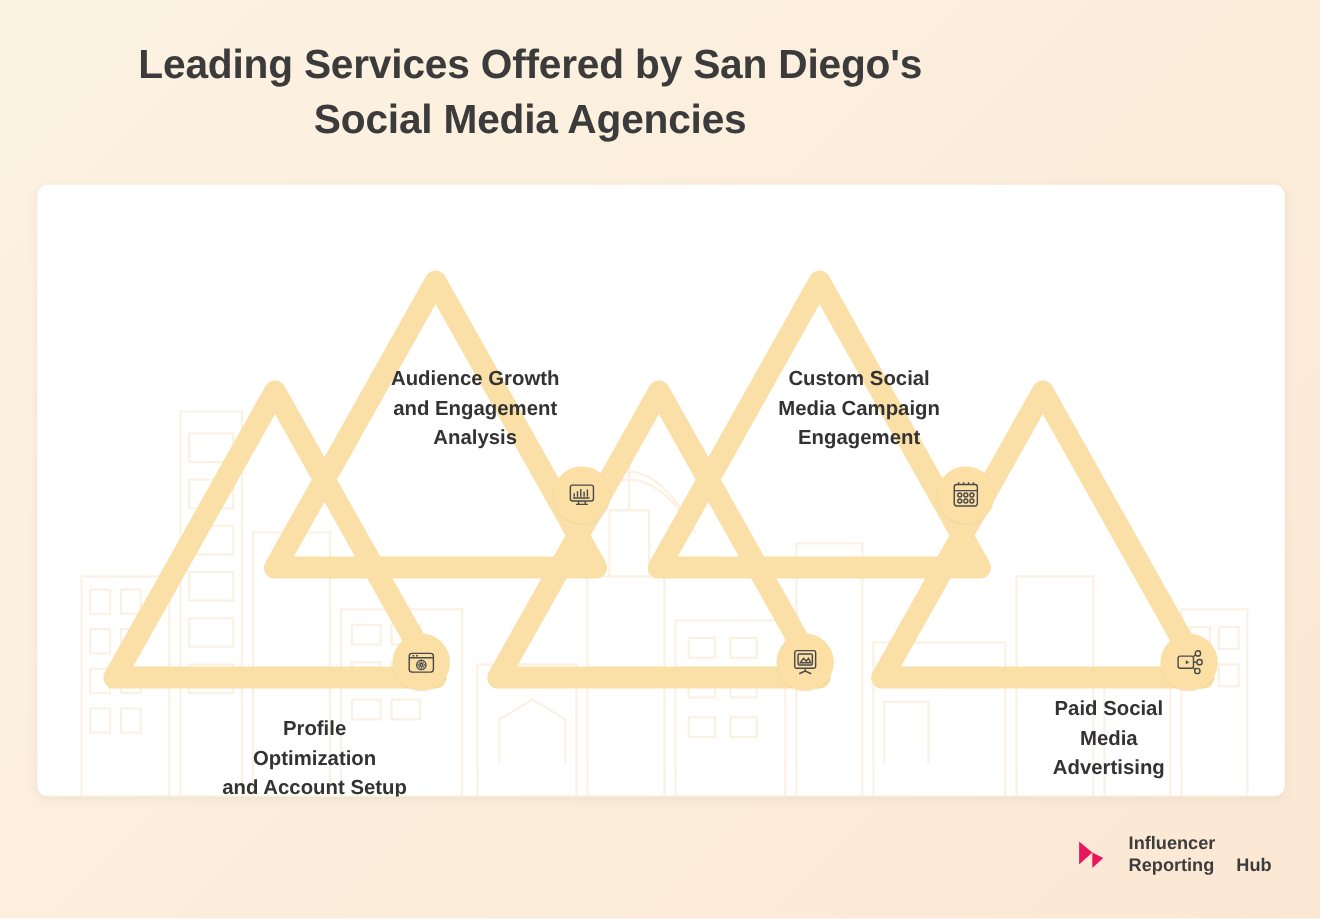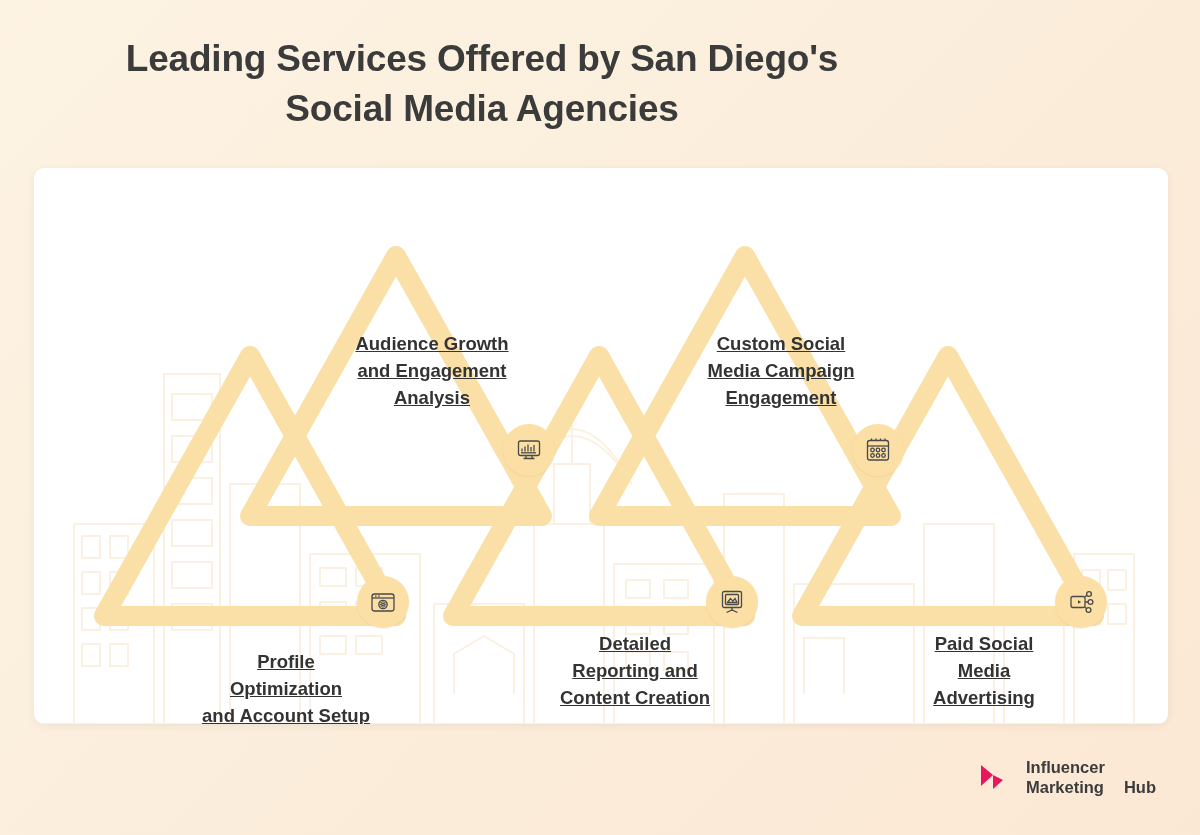--- a/index.html
+++ b/index.html
@@ -63,21 +63,20 @@
 
   
   .tri-label {
     position: absolute;
     text-align: center;
     font-size: 18.5px;
     font-weight: bold;
     color: #333333;
     line-height: 1.47;
     white-space: pre-line;
-    text-decoration: underline;
   }
 
   
   .icon-badge {
     position: absolute;
     width: 52px;
     height: 52px;
     border-radius: 50%;
     background: #fbdfa4;
     display: flex;
@@ -187,29 +186,26 @@
   </svg>
 
   <div class="tri-label" style="left:126px; top:480px; width:252px;">Profile
 Optimization
 and Account Setup</div>
 
   <div class="tri-label" style="left:272px; top:162px; width:252px;">Audience Growth
 and Engagement
 Analysis</div>
 
-  <div class="tri-label" style="left:475px; top:462px; width:252px;">Detailed
-Reporting and
-Content Creation</div>
 
   <div class="tri-label" style="left:621px; top:162px; width:252px;">Custom Social
 Media Campaign
 Engagement</div>
 
-  <div class="tri-label" style="left:824px; top:462px; width:252px;">Paid Social
+  <div class="tri-label" style="left:848px; top:462px; width:252px;">Paid Social
 Media
 Advertising</div>
 
   <div class="icon-badge" style="left:323px; top:408px;">
     <svg width="28" height="28" viewBox="0 0 28 28" fill="none" stroke="#4a4a4a" stroke-width="1.3">
       <rect x="3" y="6" width="22" height="17" rx="2.5"></rect>
       <path d="M3 10 h22"></path>
       <circle cx="14" cy="16.5" r="4.2"></circle>
       <path d="M14 13.2 v1.1 M14 18.7 v1.1 M10.7 16.5 h1.1 M16.2 16.5 h1.1 M11.7 14.2 l0.8 0.8 M15.5 18 l0.8 0.8 M16.3 14.2 l-0.8 0.8 M12.5 18 l-0.8 0.8"></path>
       <circle cx="14" cy="16.5" r="1.3"></circle>
@@ -263,15 +259,15 @@
 
 </div>
 
 <div class="logo">
   <svg class="logo-mark" viewBox="0 0 26 30">
     <path d="M2 3 L2 24 L14 13 Z" fill="#e8175d"></path>
     <path d="M14 13 L14 27 L24 18 Z" fill="#e8175d"></path>
   </svg>
   <div class="logo-text">
     <span class="row1">Influencer</span>
-    <span class="row2"><span>Marketing</span><span class="hub">Hub</span></span>
+    <span class="row2"><span>Reporting</span><span class="hub">Hub</span></span>
   </div>
 </div>
 
 </body></html>

